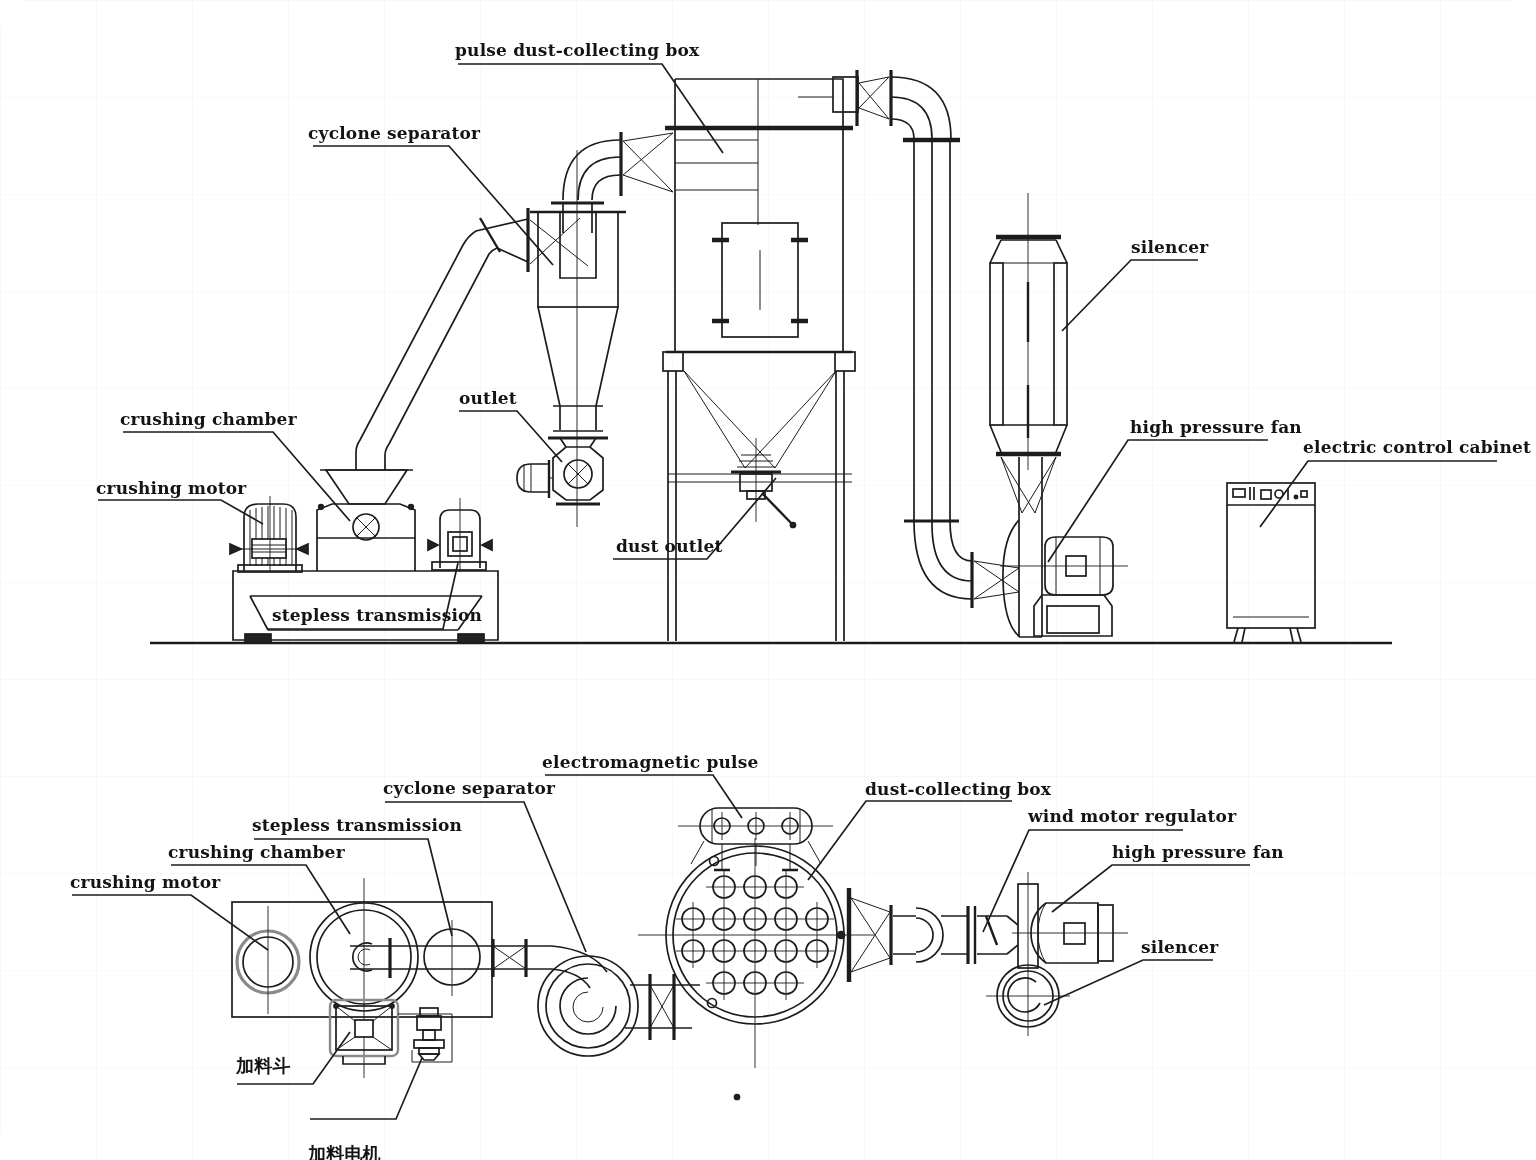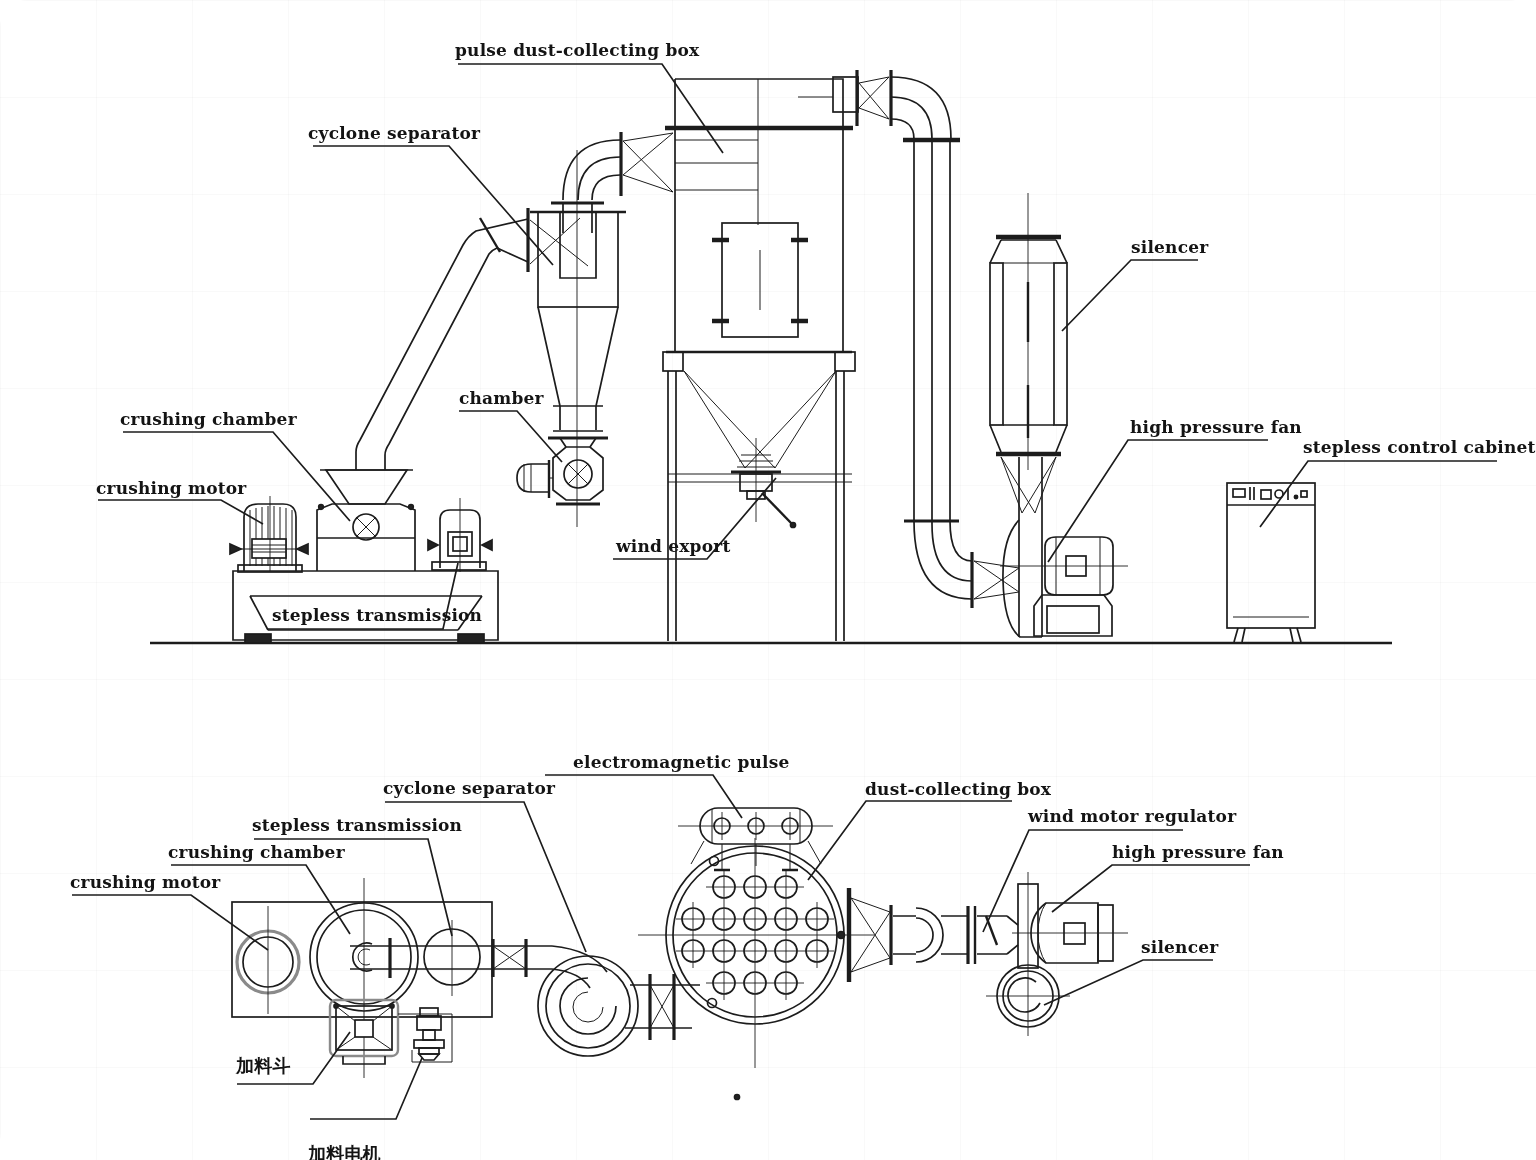--- a/index.html
+++ b/index.html
@@ -364,27 +364,27 @@
     <path d="M237,1084 H313 L350,1032"></path>
     <path d="M310,1119 H396 L422,1058"></path>
   </g>
 </svg>
 
 <div class="lbl" style="left:455px;top:40px">pulse dust-collecting box</div>
 <div class="lbl" style="left:308px;top:123px">cyclone separator</div>
 <div class="lbl" style="left:1131px;top:237px">silencer</div>
 <div class="lbl" style="left:120px;top:409px">crushing chamber</div>
 <div class="lbl" style="left:96px;top:478px">crushing motor</div>
-<div class="lbl" style="left:459px;top:388px">chamber</div>
-<div class="lbl" style="left:616px;top:536px">wind export</div>
+<div class="lbl" style="left:459px;top:388px">outlet</div>
+<div class="lbl" style="left:616px;top:536px">dust outlet</div>
 <div class="lbl" style="left:272px;top:605px">stepless transmission</div>
 <div class="lbl" style="left:1130px;top:417px">high pressure fan</div>
-<div class="lbl" style="left:1303px;top:437px">stepless control cabinet</div>
-
-<div class="lbl" style="left:573px;top:752px">electromagnetic pulse</div>
+<div class="lbl" style="left:1303px;top:437px">electric control cabinet</div>
+
+<div class="lbl" style="left:542px;top:752px">electromagnetic pulse</div>
 <div class="lbl" style="left:383px;top:778px">cyclone separator</div>
 <div class="lbl" style="left:865px;top:779px">dust-collecting box</div>
 <div class="lbl" style="left:252px;top:815px">stepless transmission</div>
 <div class="lbl" style="left:1028px;top:806px">wind motor regulator</div>
 <div class="lbl" style="left:168px;top:842px">crushing chamber</div>
 <div class="lbl" style="left:1112px;top:842px">high pressure fan</div>
 <div class="lbl" style="left:70px;top:872px">crushing motor</div>
 <div class="lbl" style="left:1141px;top:937px">silencer</div>
 <div class="lbl cn" style="left:236px;top:1056px">加料斗</div>
 <div class="lbl cn" style="left:308px;top:1144px">加料电机</div>

